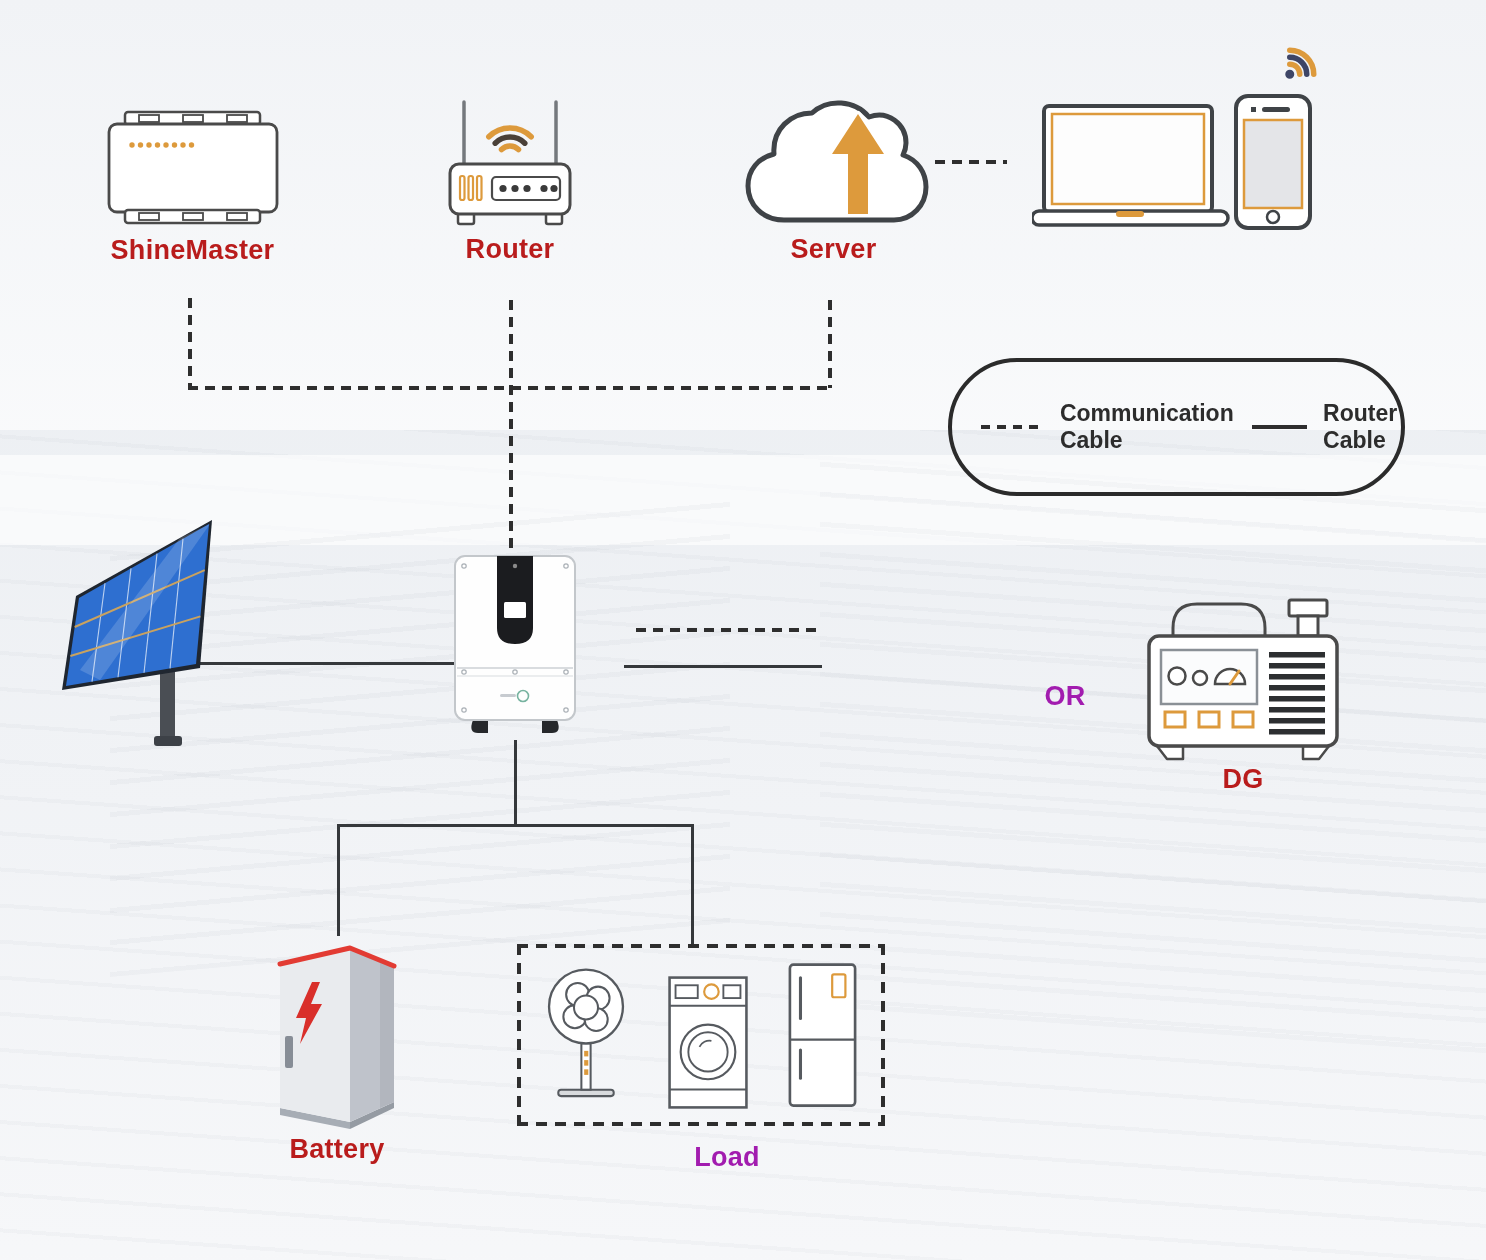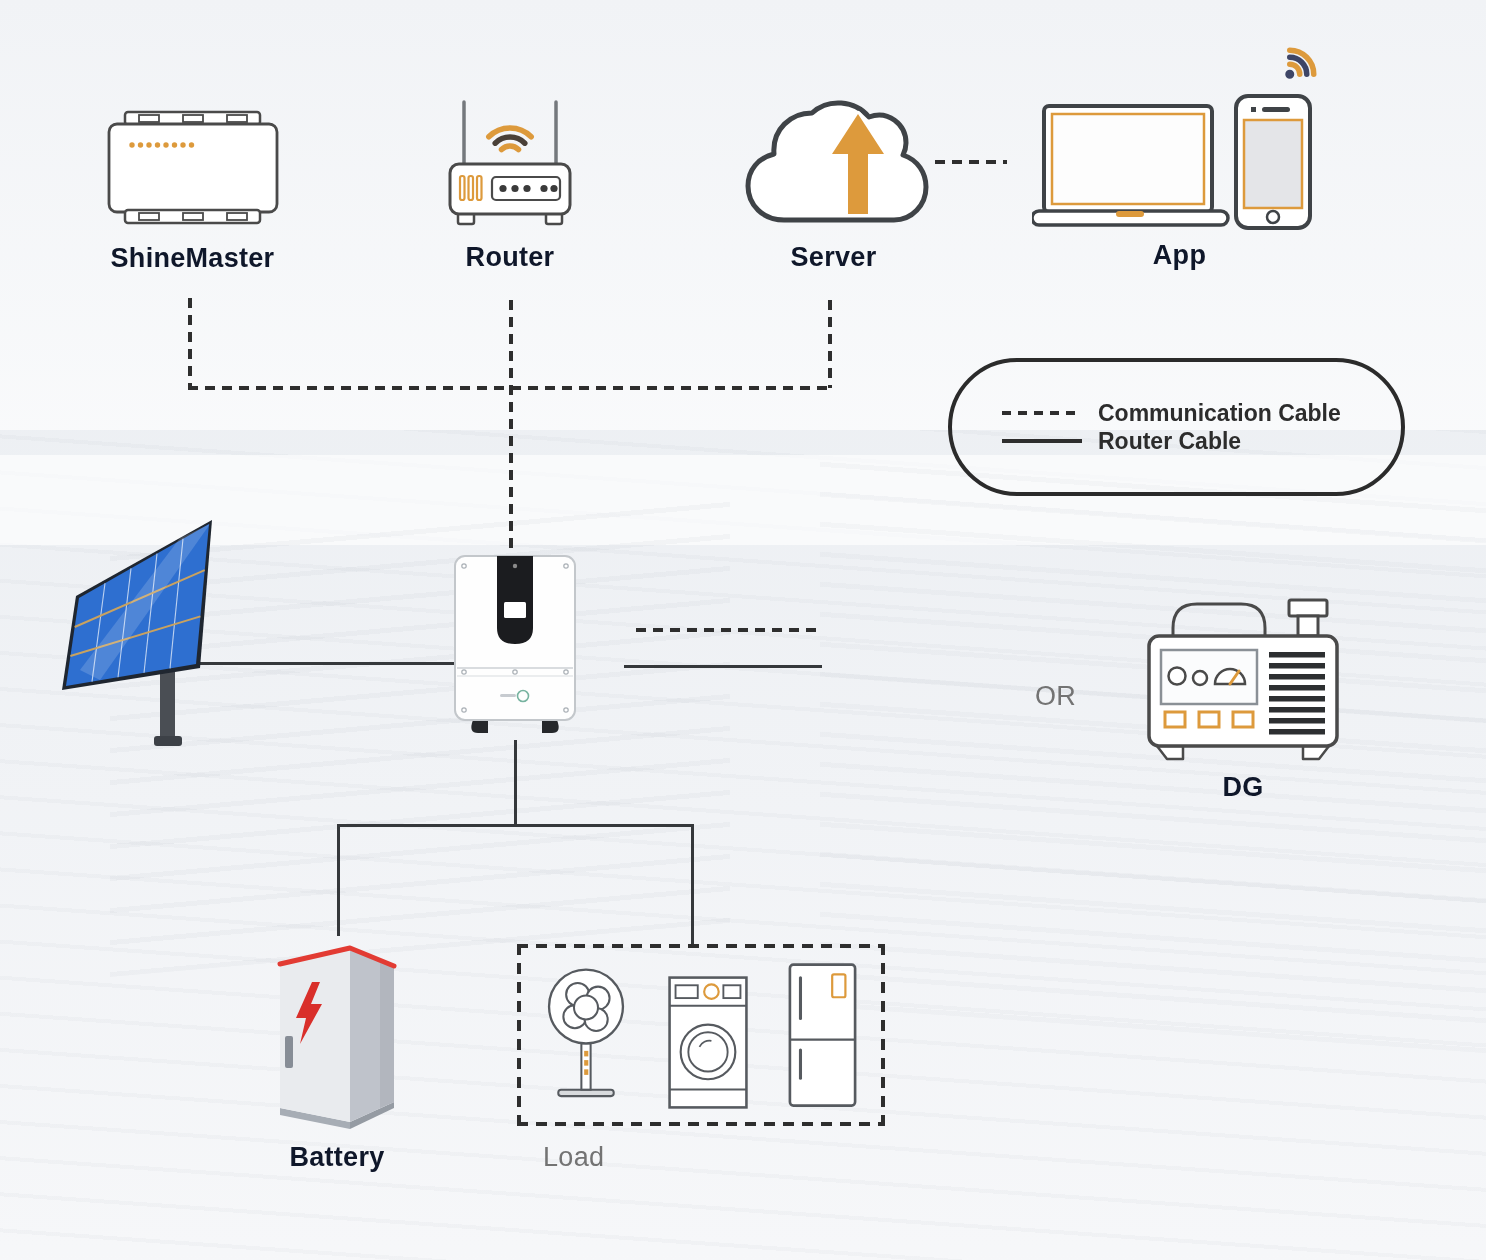--- a/index.html
+++ b/index.html
@@ -13,35 +13,35 @@
             background:
               repeating-linear-gradient(184deg, rgba(165,172,182,.07) 0 4px, rgba(255,255,255,0) 4px 36px),
               linear-gradient(180deg, rgba(235,238,242,.85), rgba(246,247,249,.9));}
   .bg-block1{position:absolute;left:110px;top:520px;width:620px;height:430px;transform:skewY(-5deg);
              background:repeating-linear-gradient(0deg, rgba(150,158,170,.07) 0 5px, rgba(255,255,255,0) 5px 32px);}
   .bg-block2{position:absolute;left:820px;top:470px;width:666px;height:560px;transform:skewY(4deg);
              background:repeating-linear-gradient(0deg, rgba(150,158,170,.06) 0 5px, rgba(255,255,255,0) 5px 30px);}
 
   .node{position:absolute;z-index:3;text-align:center;}
   .node svg{display:block;margin:0 auto;}
-  .node-label{margin-top:8px;font-size:27px;font-weight:600;color:#0f172a;letter-spacing:.3px;}
-  .free-label{position:absolute;z-index:3;font-size:27px;font-weight:400;color:#737373;letter-spacing:.3px;}
+  .node-label{font-size:27px;font-weight:600;color:#b91c1c;letter-spacing:.3px;}
+  .free-label{position:absolute;z-index:3;font-size:27px;font-weight:700;color:#a21caf;text-align:center;letter-spacing:.3px;}
 
   
   .comm-h{position:absolute;z-index:2;height:4px;
           background:repeating-linear-gradient(90deg,#2e2e2e 0 10px,rgba(0,0,0,0) 10px 17px);}
   .comm-v{position:absolute;z-index:2;width:4px;
           background:repeating-linear-gradient(180deg,#2e2e2e 0 10px,rgba(0,0,0,0) 10px 17px);}
   .pow-h{position:absolute;z-index:2;height:3px;background:#35383b;}
   .pow-v{position:absolute;z-index:2;width:3px;background:#35383b;}
 
   
   .legend{position:absolute;left:948px;top:358px;width:457px;height:138px;z-index:4;
           border:4px solid #2b2b2b;border-radius:70px;box-sizing:border-box;
-          display:flex;flex-direction:column;justify-content:center;gap:1px;padding-left:50px;}
+          display:flex;justify-content:center;gap:1px;padding-left:50px;}
   .legend-row{display:flex;align-items:center;}
   .legend-sample-dash{width:80px;height:4px;
           background:repeating-linear-gradient(90deg,#2e2e2e 0 9px,rgba(0,0,0,0) 9px 16px);}
   .legend-sample-solid{width:80px;height:4px;background:#2e2e2e;}
   .legend-text{margin-left:16px;font-size:23px;font-weight:600;color:#2c2c2c;}
 
   
   .load-box{position:absolute;left:517px;top:944px;width:368px;height:182px;z-index:3;box-sizing:border-box;}
   .edge-h{position:absolute;height:4px;left:0;width:100%;
           background:repeating-linear-gradient(90deg,#2e2e2e 0 11px,rgba(0,0,0,0) 11px 19px);}
@@ -158,21 +158,20 @@
 
       <g transform="translate(262,40) rotate(45)">
         <g fill="none" stroke-linecap="round">
           <path d="M-16.97 -10.97 A24 24 0 0 1 16.97 -10.97" stroke="#DD9A3C" stroke-width="5.5"></path>
           <path d="M-12.02 -6.02 A17 17 0 0 1 12.02 -6.02" stroke="#3E4566" stroke-width="5.5"></path>
           <path d="M-7.07 -1.07 A10 10 0 0 1 7.07 -1.07" stroke="#DD9A3C" stroke-width="5.5"></path>
         </g>
         <circle cx="0" cy="6" r="4.5" fill="#3E4566"></circle>
       </g>
     </svg>
-    <div class="node-label">App</div>
   </div>
 
   <div class="legend">
     <div class="legend-row">
       <div class="legend-sample-dash"></div>
       <div class="legend-text">Communication Cable</div>
     </div>
     <div class="legend-row">
       <div class="legend-sample-solid"></div>
       <div class="legend-text">Router Cable</div>

